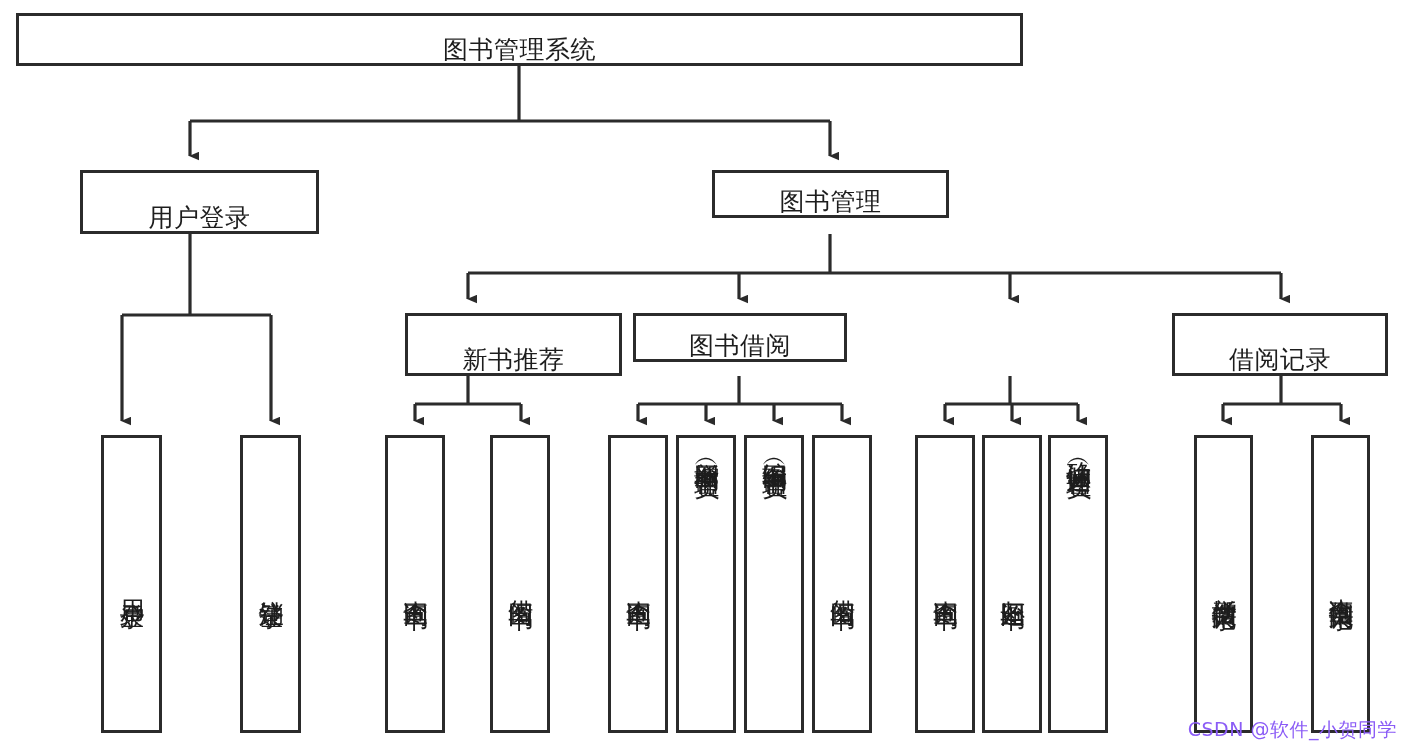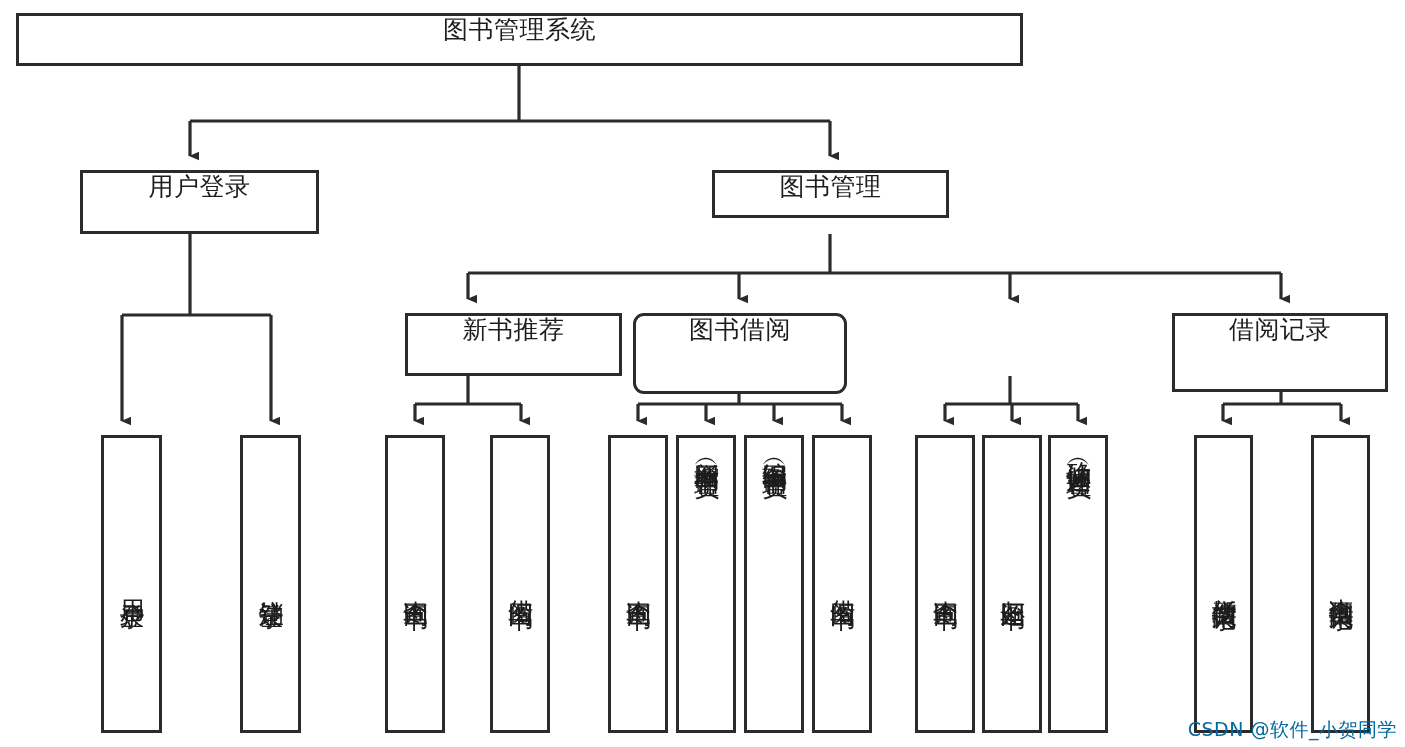--- a/index.html
+++ b/index.html
@@ -23,21 +23,21 @@
     top: 0;
     width: 1405px;
     height: 747px;
   }
   .node-box {
     position: absolute;
     box-sizing: border-box;
     background: #ffffff;
     border: 3px solid #2b2b2b;
     display: flex;
-    align-items: flex-start;
+    align-items: flex-end;
     justify-content: center;
     overflow: hidden;
   }
   .node-label-h {
     font-size: 25px;
     color: #1d1d1d;
     line-height: 1.1;
     white-space: nowrap;
     letter-spacing: 0.5px;
   }
@@ -55,21 +55,21 @@
   }
   .leaf-box.leaf-top {
     align-items: flex-start;
     padding-top: 4px;
   }
   #watermark {
     position: absolute;
     right: 8px;
     bottom: 4px;
     font-size: 19px;
-    color: #0369a1;
+    color: #8b5cf6;
     white-space: nowrap;
     letter-spacing: 0.5px;
   }
 </style>
 </head>
 <body>
 
 <div id="diagram-root">
 
   <svg id="diagram-svg" viewBox="0 0 1405 747">
@@ -132,26 +132,26 @@
   </div>
 
   <div class="node-box" style="left:712px; top:170px; width:237px; height:48px;">
     <span class="node-label-h">图书管理</span>
   </div>
 
   <div class="node-box" style="left:361px; top:313px; width:217px; height:63px;margin-left:44px;">
     <span class="node-label-h">新书推荐</span>
   </div>
 
-  <div class="node-box" style="left:633px; top:313px; width:214px; height:81px;border-radius:11px;">
+  <div class="node-box" style="left:633px; top:313px; width:214px; height:49px;">
     <span class="node-label-h">图书借阅</span>
   </div>
 
 
-  <div class="node-box" style="left:1172px; top:313px; width:216px; height:79px;">
+  <div class="node-box" style="left:1172px; top:313px; width:216px; height:63px;">
     <span class="node-label-h">借阅记录</span>
   </div>
 
   <div class="node-box leaf-box" style="left:101px; top:435px; width:61px; height:298px;">
     <span class="node-label-v">用户登录</span>
   </div>
 
   <div class="node-box leaf-box" style="left:240px; top:435px; width:61px; height:298px;">
     <span class="node-label-v">注销登录</span>
   </div>

